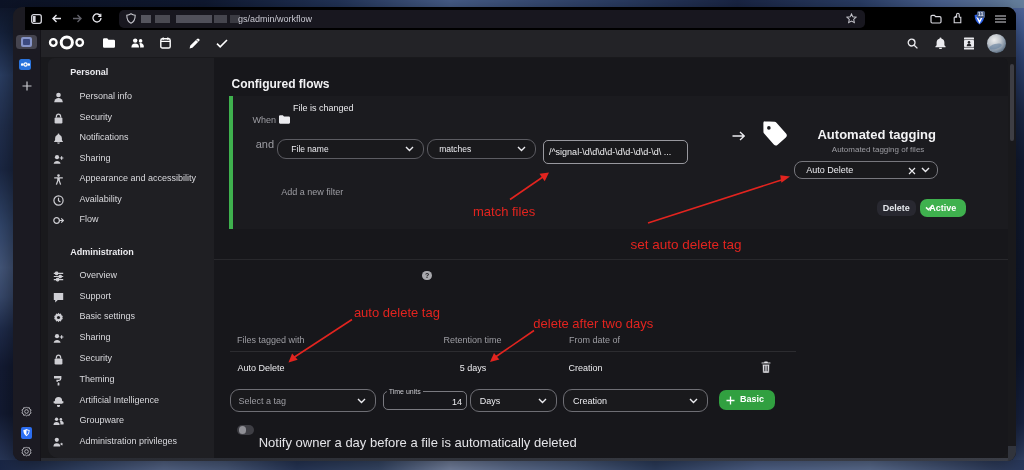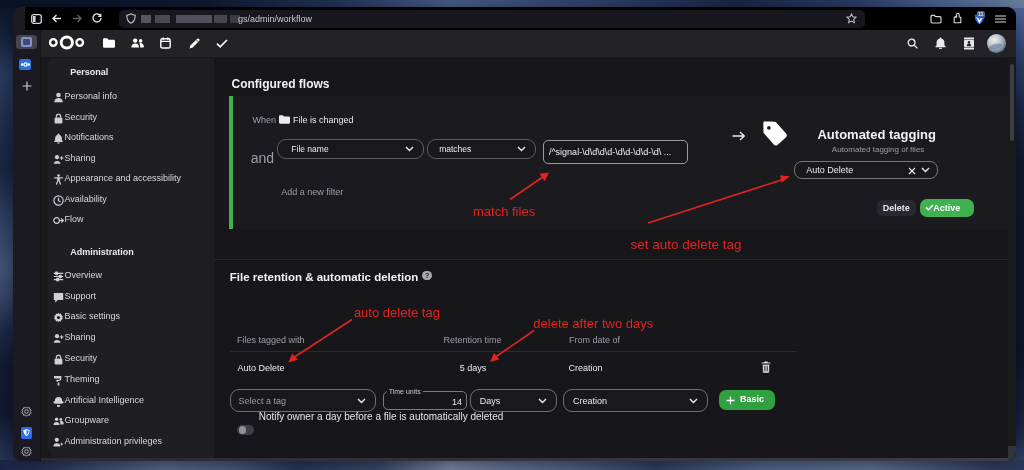--- a/index.html
+++ b/index.html
@@ -25,21 +25,21 @@
   #toolbar { position:absolute; left:12px; top:0; width:100%; height:23px; background:#000000; }
   #urlbar { position:absolute; left:94px; top:2.5px; width:746px; height:18px; background:#18171f; border-radius:5px; }
   
   #fxstrip { position:absolute; left:0; top:23px; width:28px; bottom:0; background:#1b1a22; border-right:1px solid #141318; }
   
   #ncpage { position:absolute; left:28px; top:23px; right:0; bottom:0; background:#19191c; }
   #nchead { position:absolute; left:0; top:0; width:100%; height:27px; background:#232327; }
   #navpanel { position:absolute; left:6.5px; top:27.5px; width:166.5px; height:400.5px; background:#1f1f23; border-radius:6px 0 0 10px; }
   #content { position:absolute; left:173px; top:27.5px; width:794px; height:400.5px; background:#17171b; border-radius:0 6px 10px 0; }
   .navhead { position:absolute; left:22.8px; font-size:9px; font-weight:bold; color:#ececf0; }
-  .navitem { position:absolute; left:17px; font-size:9px; color:#d9d9dd; white-space:nowrap; }
+  .navitem { position:absolute; left:32px; font-size:9px; color:#d9d9dd; white-space:nowrap; }
   .navico { position:absolute; left:5px; width:11px; height:11px; color:#cfcfd4; }
   
   .sel { position:absolute; background:#19191c; border:1px solid #5c5c62; border-radius:9px; color:#ececf0; font-size:8.5px; display:flex; align-items:center; }
   .chev { position:absolute; right:9px; }
   .grey { color:#9d9da3; }
 </style>
 </head>
 <body>
 <div id="wall"></div>
 <div class="abs" style="left:0;top:0;width:17px;height:470px;background:linear-gradient(180deg,#0d1426 0%,#16233e 7%,#2c4066 16%,#22304f 27%,#1c2946 36%,#33486e 48%,#46597e 57%,#3a4c70 63%,#202d4d 70%,#141c35 78%,#131b33 88%,#233050 95%,#2c3c5e 100%)"></div>
@@ -291,22 +291,22 @@
       <div class="navitem" style="top:378.5px">Administration privileges</div>
     </div>
     <div id="content">
       <div class="abs" style="left:17.5px;top:19.8px;font-size:12px;font-weight:bold;color:#f2f2f4">Configured flows</div>
 
       <div class="abs" style="left:15px;top:38.5px;right:0;height:133px;background:#1b1b1f;border-left:4.5px solid #3fb14e"></div>
       <div class="abs grey" style="left:33px;top:57.5px;width:29px;text-align:right;font-size:9px">When</div>
       <svg class="abs" style="left:64.5px;top:57.5px" width="11" height="9" viewBox="0 0 11 9" fill="#ececef">
           <path d="M0 1.3 a1.1 1.1 0 0 1 1.1-1.1 h2.7 l1.2 1.4 h4.9 a1.1 1.1 0 0 1 1.1 1.1 v4.9 a1.1 1.1 0 0 1-1.1 1.1 H1.1 A1.1 1.1 0 0 1 0 7.6 Z"></path>
         </svg>
-      <div class="abs" style="left:79px;top:57px;font-size:9px;color:#ececef">File is changed</div>
-      <div class="abs grey" style="left:33px;top:92px;width:27px;text-align:right;font-size:14px">and</div>
+      <div class="abs" style="left:79px;top:45px;font-size:9px;color:#ececef">File is changed</div>
+      <div class="abs grey" style="left:33px;top:80px;width:27px;text-align:right;font-size:11px">and</div>
       <div class="sel" style="left:213.2px;top:81.8px;width:108.6px;height:20px;padding-left:11px;font-size:8.5px">matches
         <svg class="chev" width="9" height="6" viewBox="0 0 9 6" fill="none" stroke="#ececf0" stroke-width="1.4">
             <path d="M1 1 L4.5 4.5 L8 1"></path>
           </svg></div>
       <div class="sel" style="left:63.3px;top:81.8px;width:146.3px;height:20px;padding-left:13px;font-size:8.5px">File name
         <svg class="chev" width="9" height="6" viewBox="0 0 9 6" fill="none" stroke="#ececf0" stroke-width="1.4">
             <path d="M1 1 L4.5 4.5 L8 1"></path>
           </svg></div>
       <div class="abs" style="left:329.4px;top:82px;width:144.3px;height:24px;background:#19191c;border:1px solid #98989e;border-radius:5px;color:#f0f0f2;font-size:9px;line-height:23px;padding-left:4.5px;white-space:nowrap;overflow:hidden">/^signal-\d\d\d\d-\d\d-\d\d-\d\ ...</div>
       <div class="abs grey" style="left:67.3px;top:129px;font-size:9px">Add a new filter</div>
@@ -321,27 +321,26 @@
       <div class="abs" style="left:502.7px;top:69px;width:320px;text-align:center;font-size:13px;font-weight:bold;color:#f2f2f4">Automated tagging</div>
       <div class="abs grey" style="left:504.1px;top:87.5px;width:320px;text-align:center;font-size:8px">Automated tagging of files</div>
       <div class="sel" style="left:580.3px;top:103.5px;width:144.2px;height:17.5px;padding-left:11px;font-size:9px;border-color:#77777d;border-radius:8px">Auto Delete
         <svg class="abs" style="right:21px;top:4.5px" width="8" height="8" viewBox="0 0 8 8" stroke="#ececf0" stroke-width="1.2">
             <path d="M1 1 L7 7 M7 1 L1 7"></path>
           </svg>
         <svg class="chev" style="right:7px" width="9" height="6" viewBox="0 0 9 6" fill="none" stroke="#ececf0" stroke-width="1.4">
             <path d="M1 1 L4.5 4.5 L8 1"></path>
           </svg></div>
       <div class="abs" style="left:662.7px;top:142.5px;width:39px;height:16px;background:#282830;border-radius:6px;color:#e6e9ee;font-size:9px;font-weight:bold;text-align:center;line-height:16px">Delete</div>
-      <div class="abs" style="left:705.7px;top:141px;width:54px;height:18px;background:#3fb14e;border-radius:7px;color:#fff;font-size:9px;font-weight:bold;line-height:18px;text-align:center;">Active</div>
+      <div class="abs" style="left:705.7px;top:141px;width:46px;height:18px;background:#3fb14e;border-radius:7px;color:#fff;font-size:9px;font-weight:bold;line-height:18px;text-align:center;">Active</div>
       <svg class="abs" style="left:711px;top:146.5px" width="9" height="7" viewBox="0 0 9 7" fill="none" stroke="#fff" stroke-width="1.5">
           <path d="M1 3.4 L3.4 5.8 L8 1"></path>
         </svg>
 
       <div class="abs" style="left:0;top:201px;right:0;border-top:1px solid #28282c"></div>
-      <div class="abs" style="left:15.8px;top:213px;font-size:11.5px;font-weight:bold;color:#f2f2f4">File retention &amp; automatic deletion</div>
       <div class="abs" style="left:208.2px;top:213.3px;width:9.7px;height:9.7px;border-radius:50%;background:#a9a9ae;color:#17171b;font-size:7px;font-weight:bold;text-align:center;line-height:10px">?</div>
 
       <div class="abs grey" style="left:23.1px;top:277.7px;font-size:9px">Files tagged with</div>
       <div class="abs grey" style="left:229.4px;top:277.7px;font-size:9px">Retention time</div>
       <div class="abs grey" style="left:355.1px;top:277.7px;font-size:9px">From date of</div>
       <div class="abs" style="left:15.8px;top:293.5px;width:566px;border-top:1px solid #2c2c30"></div>
       <div class="abs" style="left:23.4px;top:305.4px;font-size:9px;color:#ececef">Auto Delete</div>
       <div class="abs" style="left:245.7px;top:305.4px;font-size:9px;color:#ececef">5 days</div>
       <div class="abs" style="left:354.6px;top:305.4px;font-size:9px;color:#ececef">Creation</div>
       <svg class="abs" style="left:547px;top:303px" width="10" height="12" viewBox="0 0 10 12" fill="#e4e4e8">
@@ -364,21 +363,21 @@
         <svg class="chev" width="9" height="6" viewBox="0 0 9 6" fill="none" stroke="#ececf0" stroke-width="1.4">
             <path d="M1 1 L4.5 4.5 L8 1"></path>
           </svg></div>
       <div class="abs" style="left:505.1px;top:332.7px;width:55.7px;height:19.8px;background:#31a040;border-radius:7px;color:#fff;font-size:9px;font-weight:bold;line-height:19.8px;text-align:center;padding-left:10px">Basic</div>
       <svg class="abs" style="left:512px;top:338px" width="9" height="9" viewBox="0 0 9 9" stroke="#fff" stroke-width="1.3">
           <path d="M4.5 0.5 V8.5 M0.5 4.5 H8.5"></path>
         </svg>
 
       <div class="abs" style="left:23.4px;top:367.7px;width:16.8px;height:10.2px;background:#3e3e44;border-radius:5.1px"></div>
       <div class="abs" style="left:24.6px;top:368.9px;width:7.8px;height:7.8px;background:#909096;border-radius:50%"></div>
-      <div class="abs" style="left:44.7px;top:353px;font-size:10px;color:#e4e4e8">Notify owner a day before a file is automatically deleted</div>
+      <div class="abs" style="left:44.7px;top:377px;font-size:13px;color:#e4e4e8">Notify owner a day before a file is automatically deleted</div>
 
       <svg class="abs" style="left:0;top:0" width="794" height="400" viewBox="0 0 794 400">
         <g stroke="#e2241f" stroke-width="1.6" fill="#e2241f">
           <line x1="296" y1="141.5" x2="331" y2="117.5"></line>
           <line x1="434" y1="165" x2="569" y2="121.5"></line>
           <line x1="138" y1="261.5" x2="79" y2="300"></line>
           <line x1="320" y1="272.5" x2="280" y2="300"></line>
         </g>
         <g fill="#e2241f" stroke="none">
           <path d="M335 114.5 l-9.5 1.2 5.2 7.6 Z"></path>

